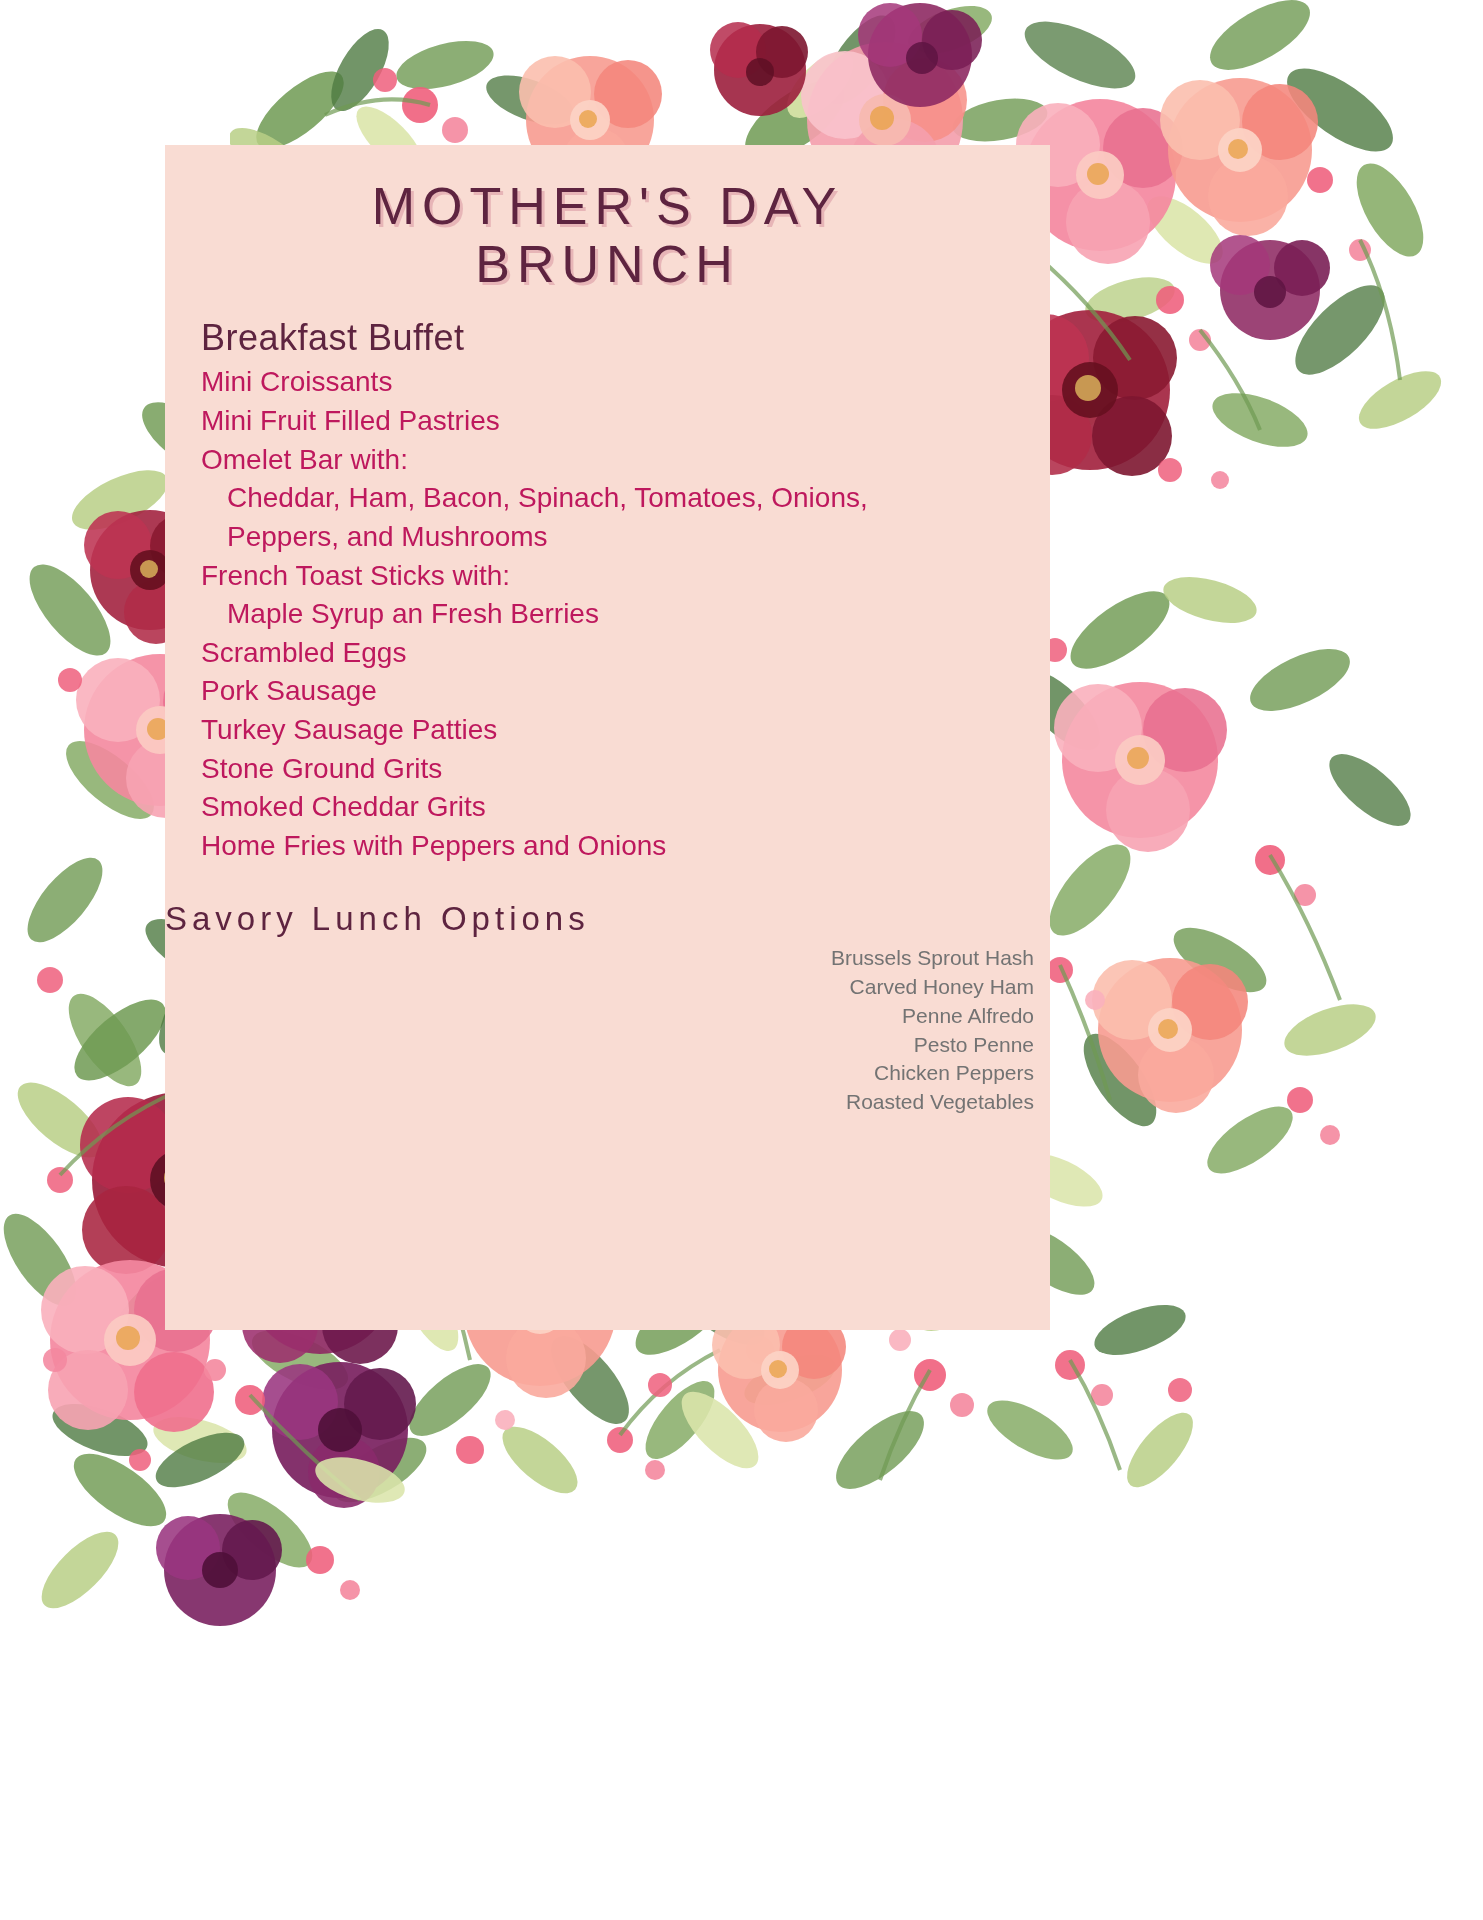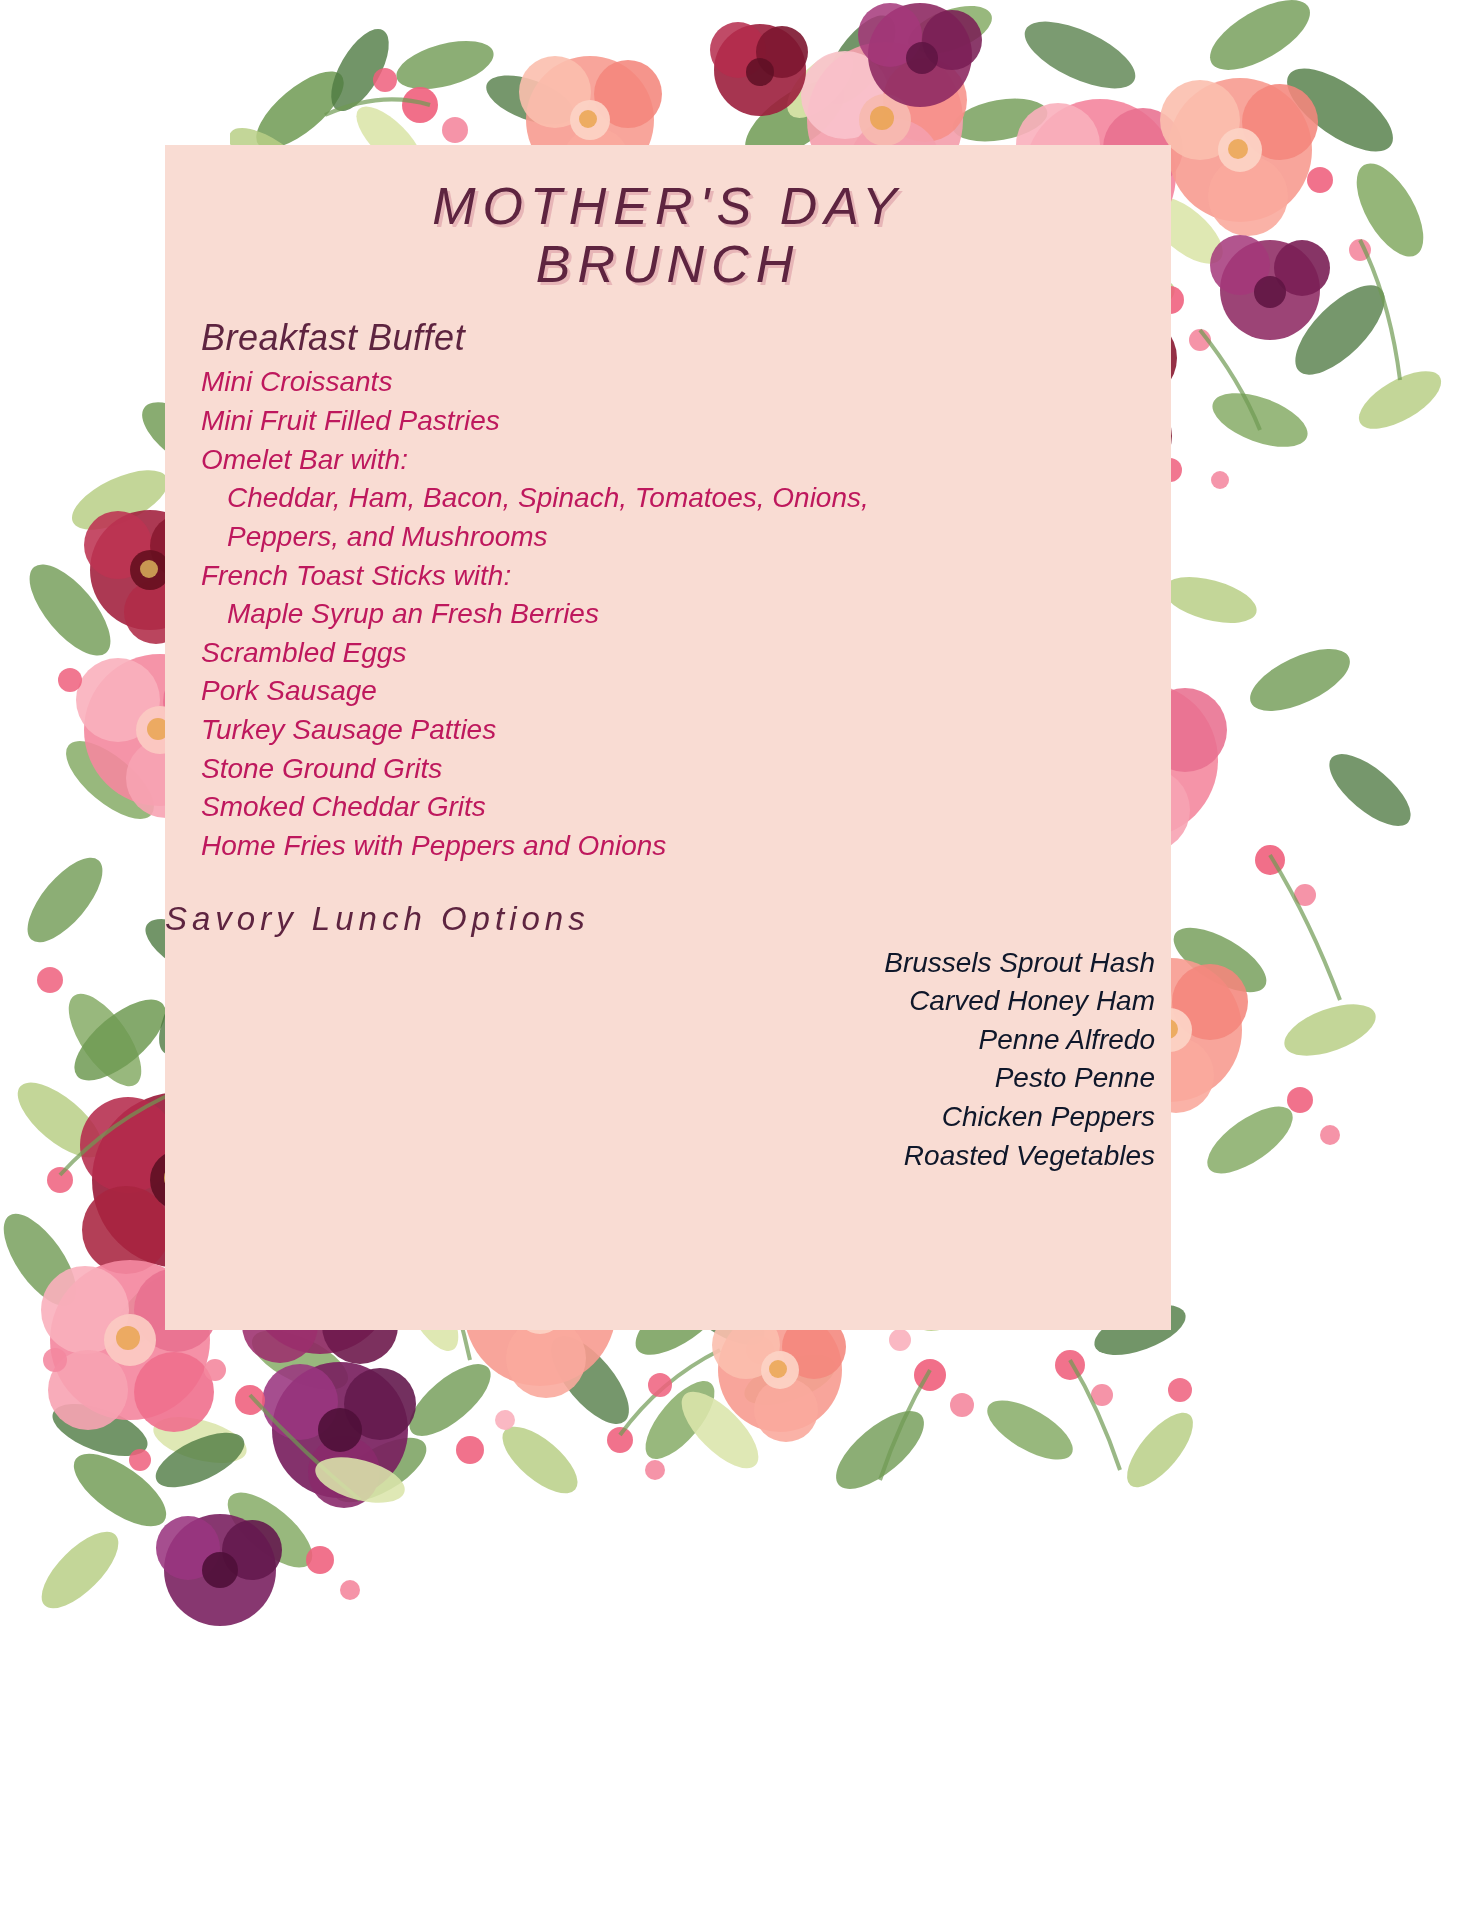--- a/index.html
+++ b/index.html
@@ -22,25 +22,24 @@
     z-index: 1;
     pointer-events: none;
   }
   .floral-layer svg { position: absolute; }
 
   
   .menu-panel {
     position: absolute;
     left: 165px;
     top: 145px;
-    width: 1006px;
+    width: 885px;
     height: 1185px;
     background: #f9dcd3;
     z-index: 2;
-    font-style: italic;
   }
 
   .menu-title {
     margin: 0;
     padding-top: 32px;
     text-align: center;
     font-size: 52px;
     line-height: 1.12;
     font-weight: 400;
     letter-spacing: 7px;
@@ -81,23 +80,23 @@
     color: #5e2440;
   }
 
   .menu-list-right {
     list-style: none;
     margin: 0;
     padding: 0 16px 0 0;
     text-align: right;
   }
   .menu-list-right li {
-    font-size: 28px;
+    font-size: 21px;
     line-height: 1.38;
-    color: #0f172a;
+    color: #737373;
   }
 </style>
 </head>
 <body>
 
 <div class="floral-layer">
 
   <svg style="left:700px; top:0px;" width="790" height="560" viewBox="0 0 790 560">
     <g>
 

